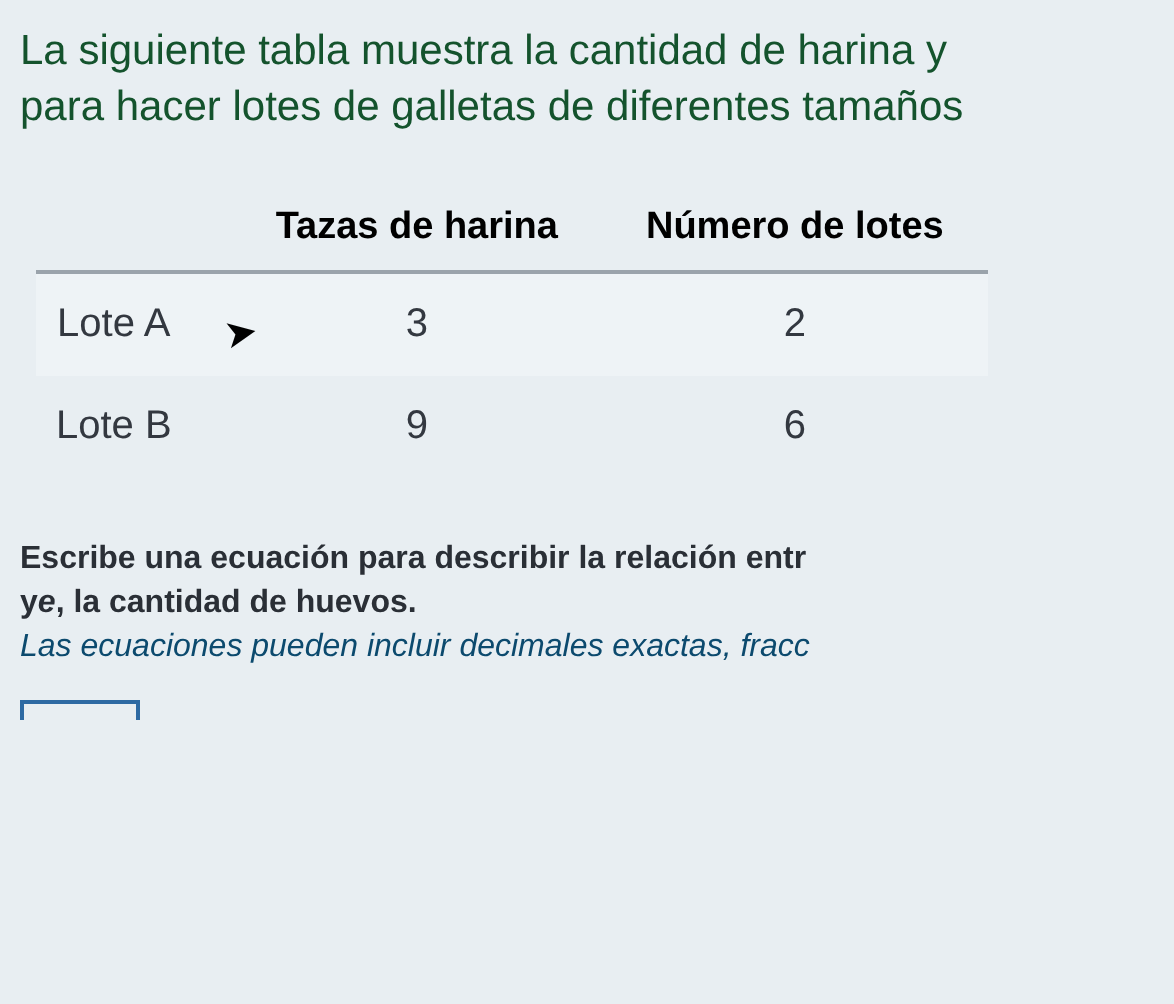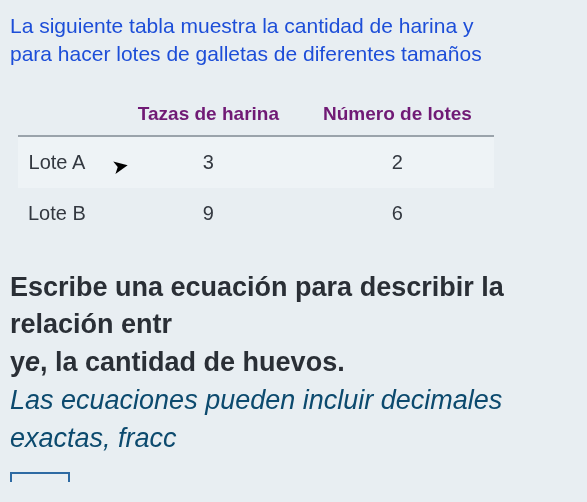--- a/index.html
+++ b/index.html
@@ -13,32 +13,32 @@
       background: #e8eef2;
       font-family: -apple-system, BlinkMacSystemFont, "Segoe UI", Helvetica, Arial, sans-serif;
       color: #2a2f36;
       padding: 12px 10px;
       overflow: hidden;
       position: relative;
     }
     .intro {
       font-size: 21px;
       line-height: 1.35;
-      color: #1d4ed8;
+      color: #14532d;
       margin-bottom: 26px;
     }
     table {
       border-collapse: collapse;
       margin-bottom: 30px;
       margin-left: 8px;
     }
     th {
       font-weight: 600;
       font-size: 19px;
-      color: #701a75;
+      color: #000000;
       padding: 8px 22px 10px 22px;
       text-align: center;
       border-bottom: 2px solid #9aa3ab;
     }
     th.empty {
       border-bottom: 2px solid #9aa3ab;
     }
     td {
       font-size: 20px;
       color: #333840;
@@ -47,21 +47,21 @@
     }
     td.rowlabel {
       text-align: center;
       padding-left: 10px;
       padding-right: 30px;
     }
     tr.highlight {
       background: #eef3f6;
     }
     .question {
-      font-size: 27px;
+      font-size: 16px;
       line-height: 1.4;
       color: #2a2f36;
     }
     .question .bold {
       font-weight: 700;
     }
     .question .italic {
       font-style: italic;
       color: #0c4a6e;
     }

